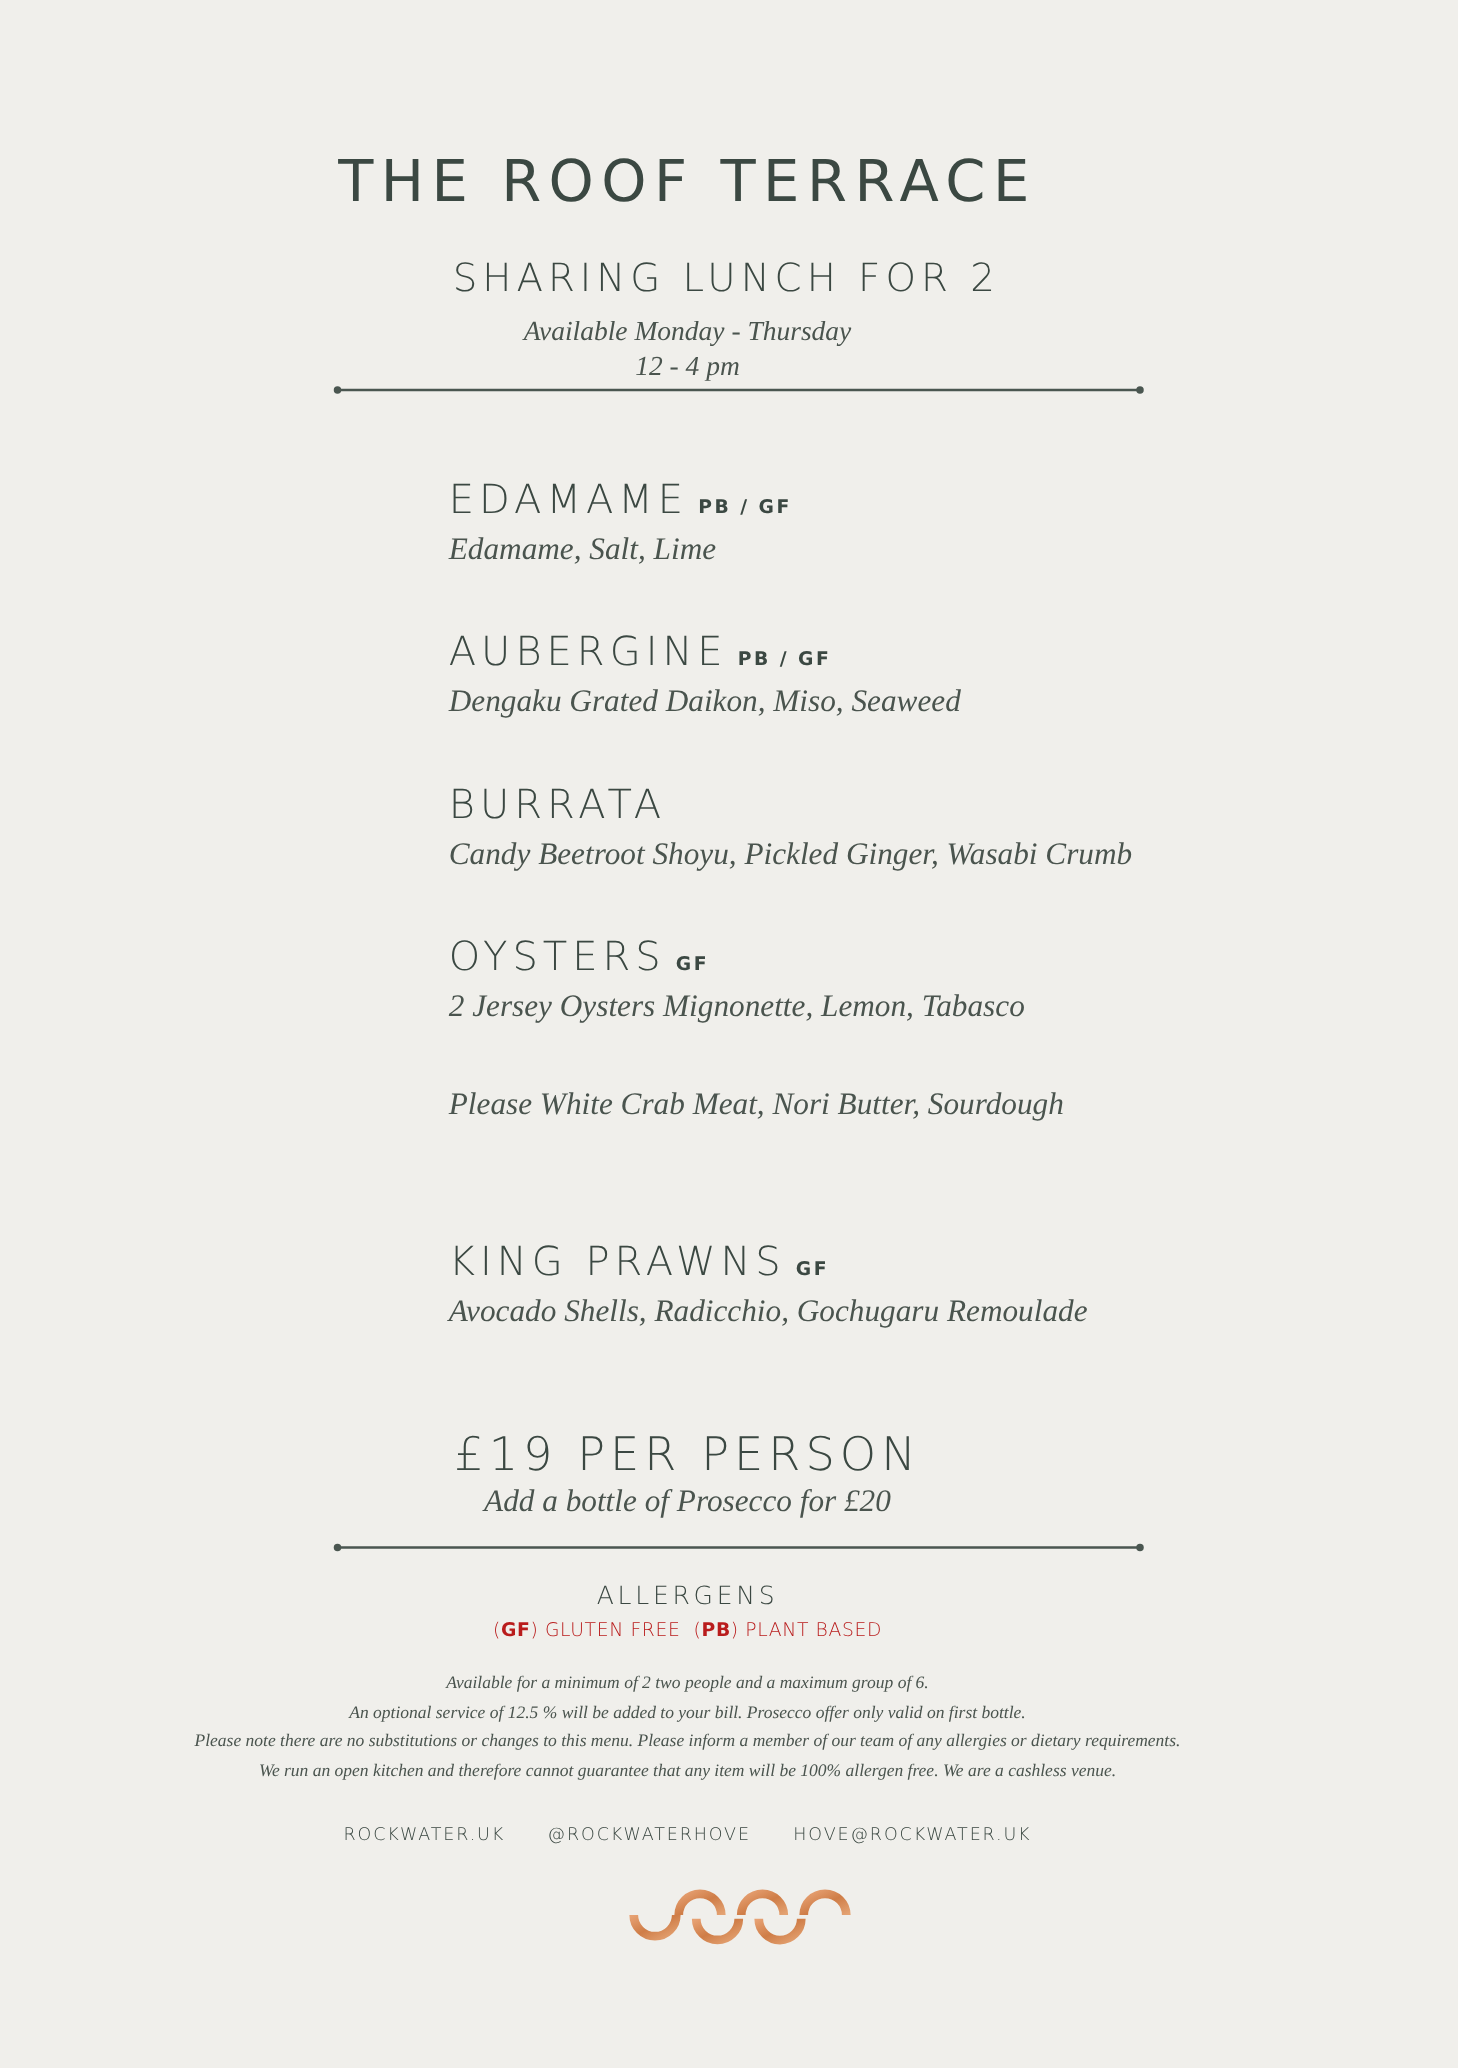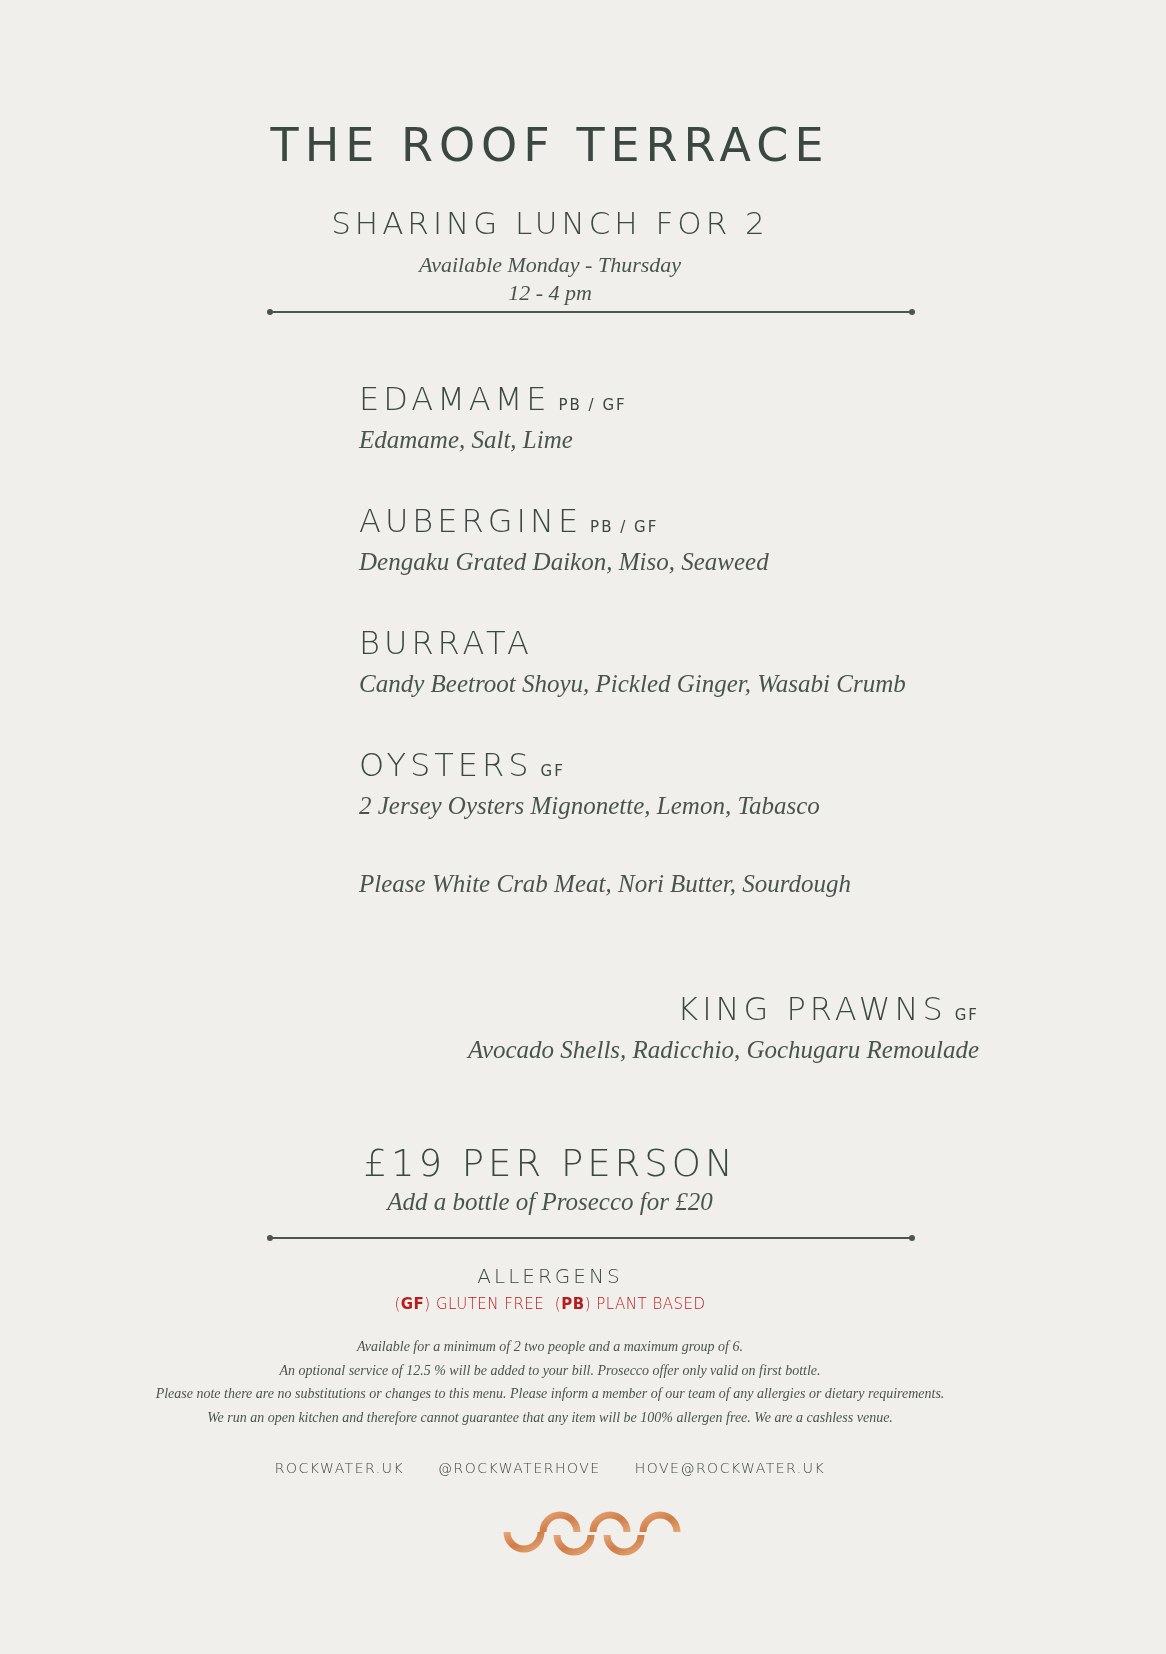--- a/index.html
+++ b/index.html
@@ -35,20 +35,21 @@
     font-size: 46px;
     letter-spacing: 6px;
     font-weight: normal;
     color: #3b4842;
   }
   .subtitle {
     top: 205px;
     font-size: 31px;
     letter-spacing: 4px;
     color: #3b4842;
+    padding-left: 31px;
   }
   .avail {
     top: 252px;
     font-size: 22px;
     font-family: "Liberation Serif", serif;
   }
   .hours {
     top: 280px;
     font-size: 22px;
     font-family: "Liberation Serif", serif;
@@ -76,21 +77,21 @@
   }
   .item-name {
     font-size: 32px;
     letter-spacing: 4px;
     color: #3b4842;
     white-space: nowrap;
     line-height: 38px;
   }
   .item-tag {
     font-size: 15px;
-    font-weight: normal;
+    font-weight: bold;
     letter-spacing: 2px;
     margin-left: 8px;
     color: #3b4842;
   }
   .item-desc {
     font-family: "Liberation Serif", serif;
     font-style: italic;
     font-size: 25px;
     color: #4a544e;
     line-height: 32px;
@@ -175,21 +176,21 @@
 
 <div class="abs item" style="top:746px;">
   <div class="item-name sans"><span>OYSTERS</span><span class="item-tag sans">GF</span></div>
   <div class="item-desc">2 Jersey Oysters Mignonette, Lemon, Tabasco</div>
 </div>
 
 <div class="abs item" style="top:868px;">
   <div class="item-desc">Please White Crab Meat, Nori Butter, Sourdough</div>
 </div>
 
-<div class="abs item" style="top:990px;text-align:right;">
+<div class="abs item" style="top:990px;">
   <div class="item-name sans"><span>KING PRAWNS</span><span class="item-tag sans">GF</span></div>
   <div class="item-desc">Avocado Shells, Radicchio, Gochugaru Remoulade</div>
 </div>
 
 <div class="abs center sans price">£19 PER PERSON</div>
 <div class="abs center prosecco">Add a bottle of Prosecco for £20</div>
 
 <div class="abs divider" style="top:1237px;"></div>
 
 <div class="abs center sans allergens-head">ALLERGENS</div>

